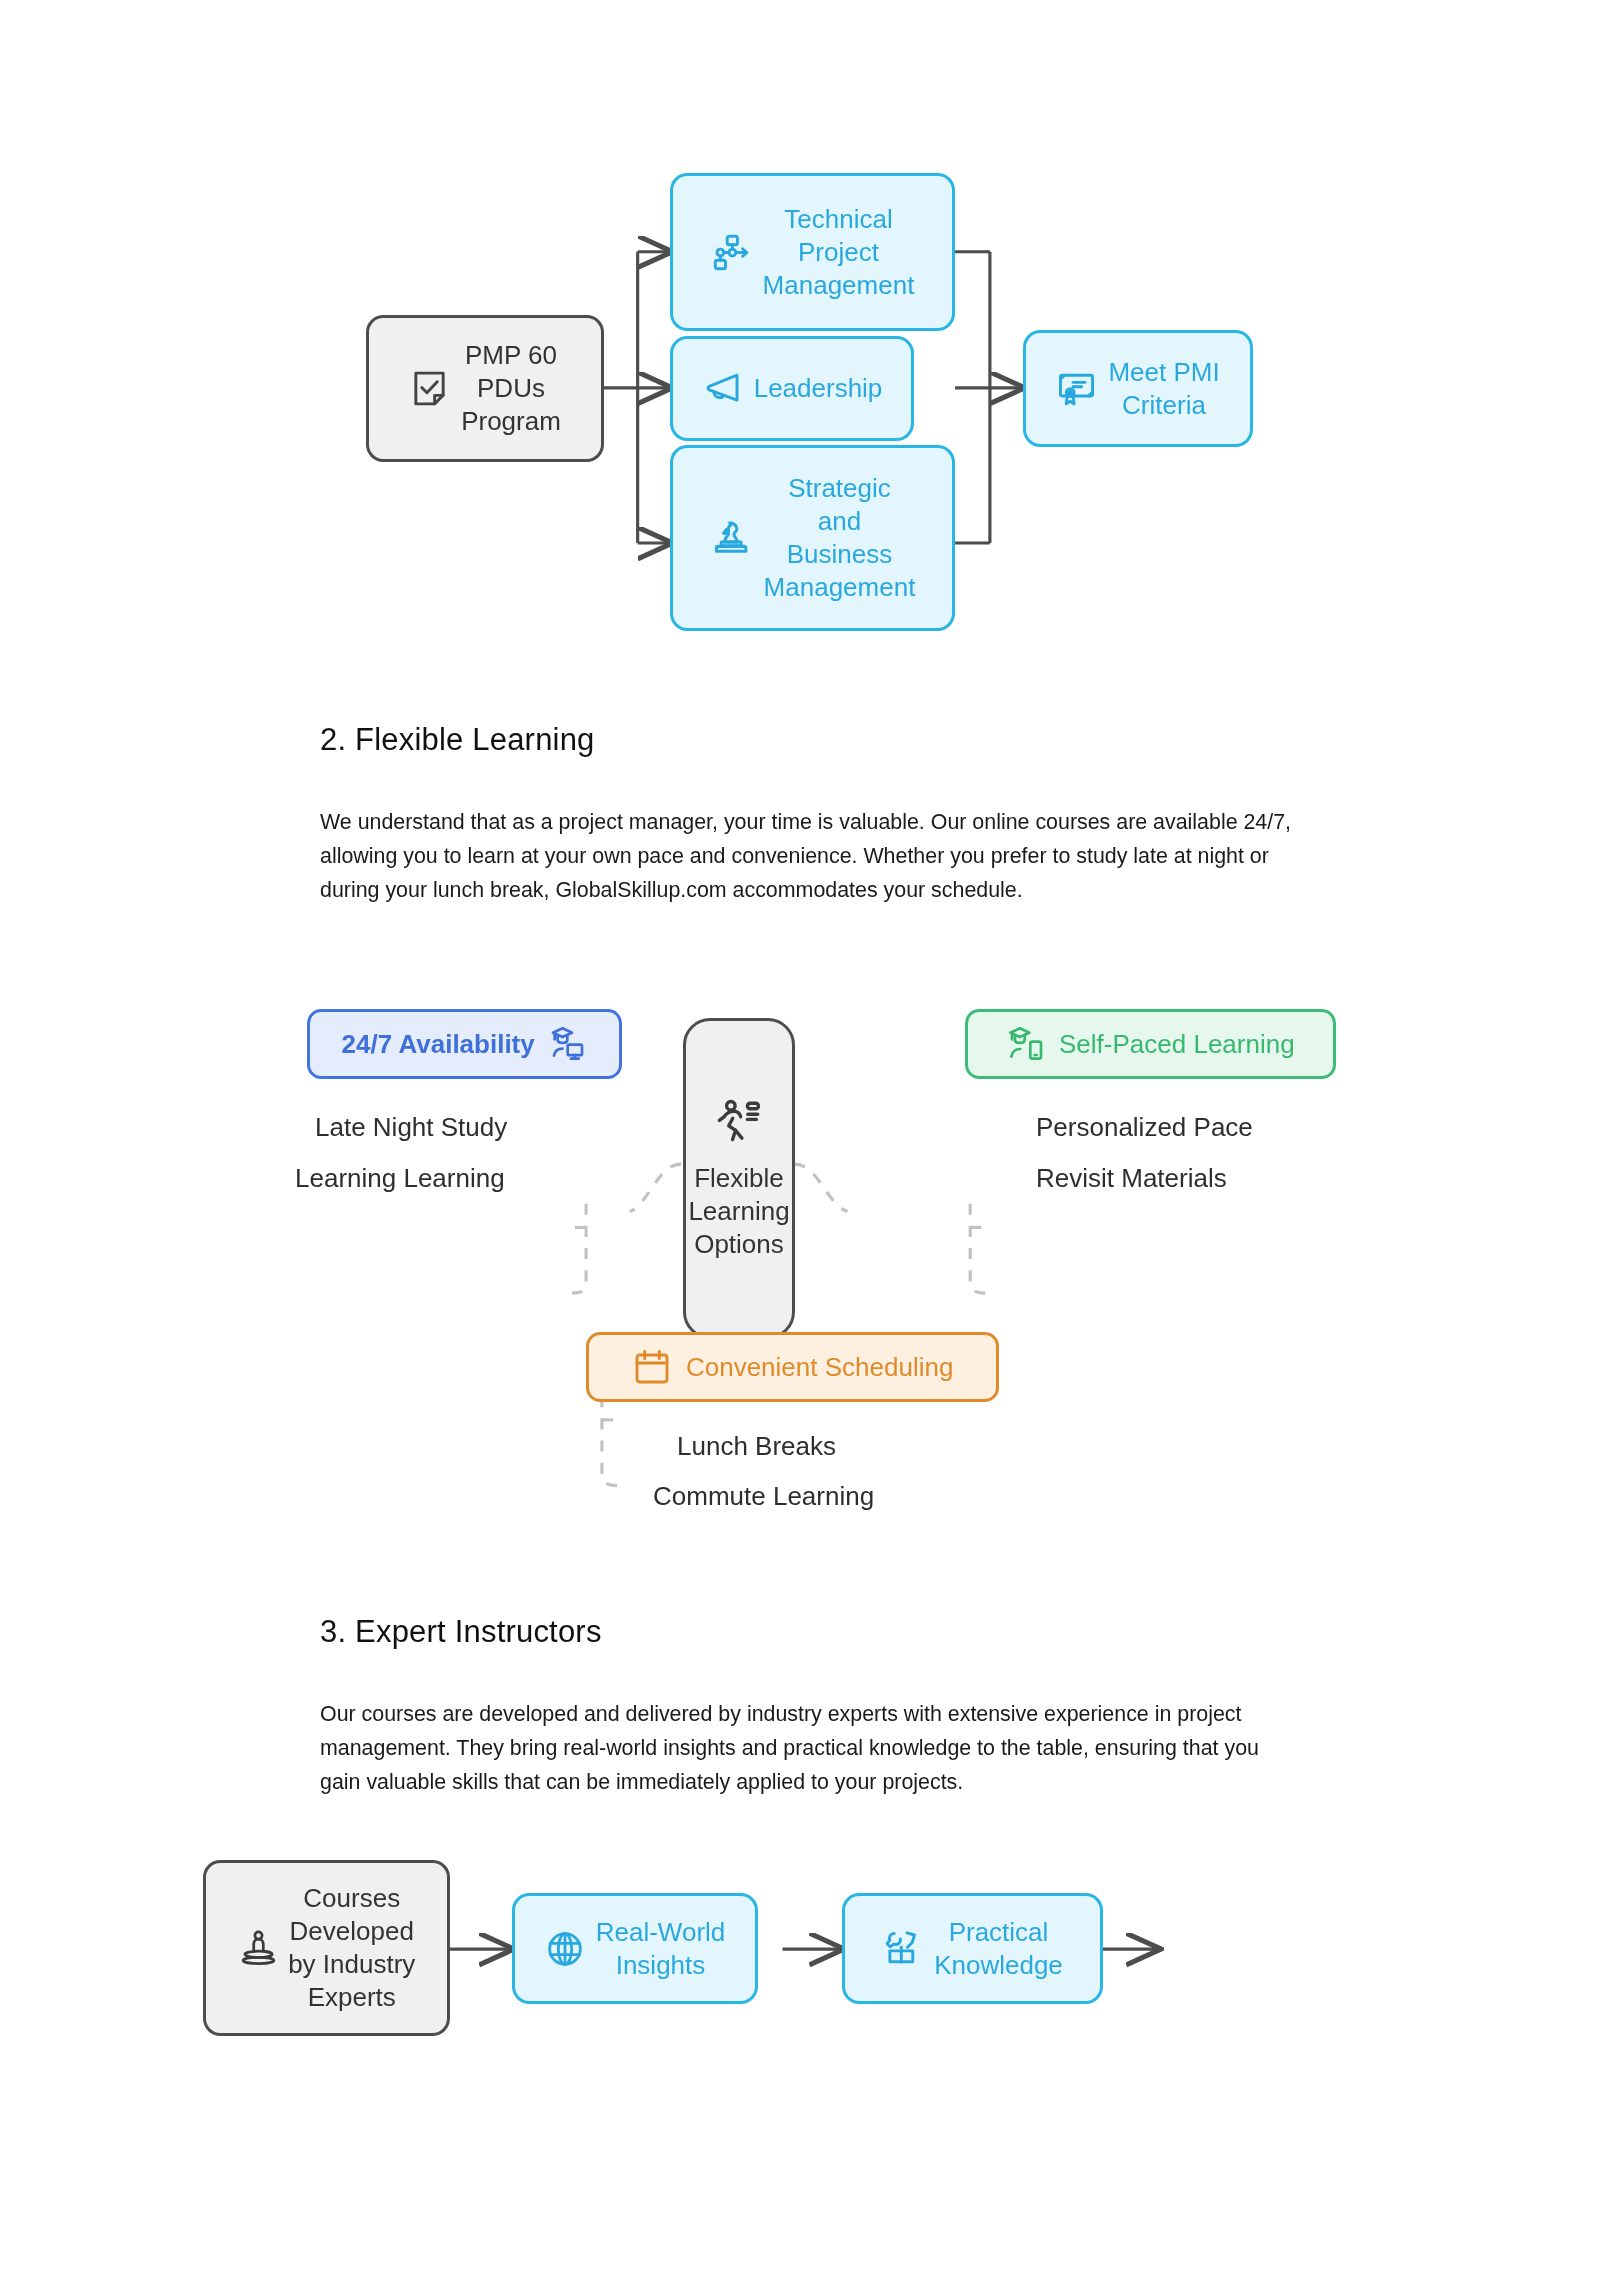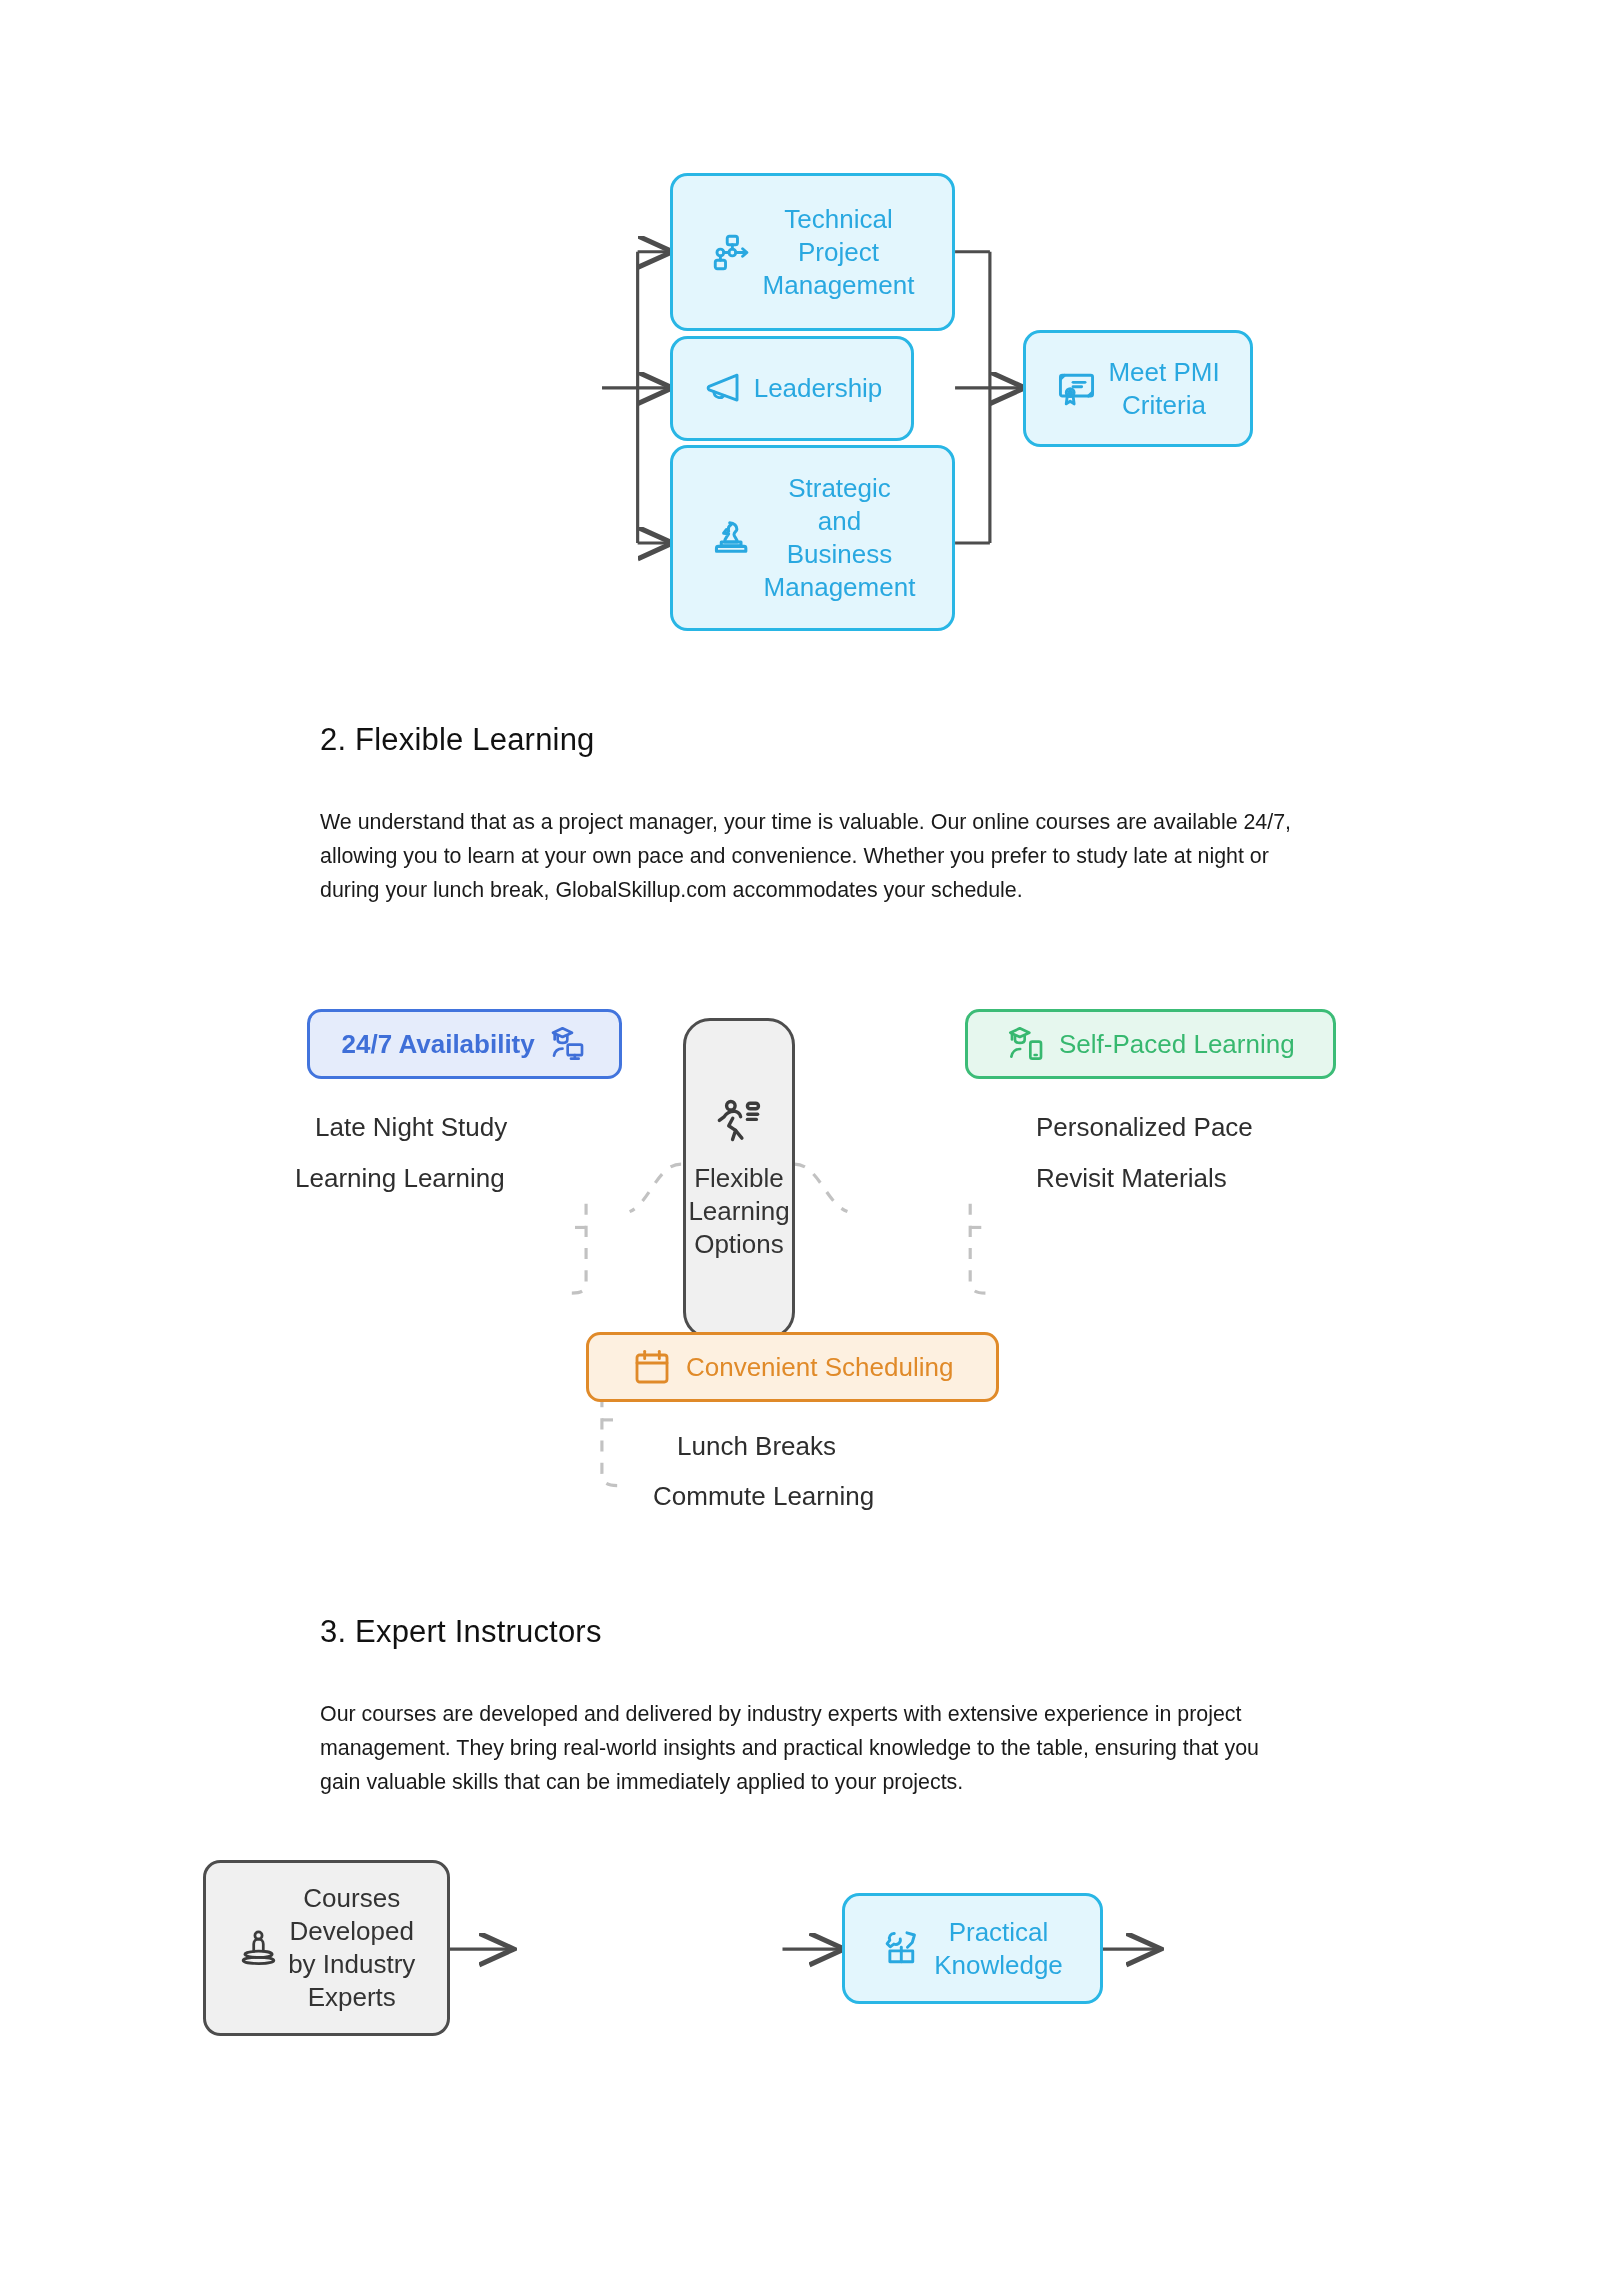--- a/index.html
+++ b/index.html
@@ -126,20 +126,34 @@
 
     <path d="M1206,686 L1250,686" stroke="#4d4d4d" stroke-width="4" fill="none"></path>
 
     <path d="M1250,318 L1250,686" stroke="#4d4d4d" stroke-width="4" fill="none"></path>
 
     <path d="M1206,490 L1250,490" stroke="#4d4d4d" stroke-width="4" fill="none"></path>
 
     <path d="M1250,490 L1290,490" stroke="#4d4d4d" stroke-width="4" fill="none" marker-end="url(#arrow1)"></path>
   </svg>
 
+  <div class="node n-gray" style="left:366px; top:315px; width:238px; height:147px;">
+    <div class="node-inner">
+      <span class="node-icon">
+        <svg width="41" height="41" viewBox="0 0 24 24" fill="none" stroke="#444" stroke-width="1.7" stroke-linecap="round" stroke-linejoin="round">
+          <path d="M4 3 h16 v13 l-5 5 H4 Z"></path>
+          <path d="M20 16 h-5 v5"></path>
+          <path d="M7.5 11.5 l3 3 l6 -6.5"></path>
+        </svg>
+      </span>
+      <span class="node-label">PMP 60
+PDUs
+Program</span>
+    </div>
+  </div>
 
   <div class="node n-cyan" style="left:670px; top:173px; width:285px; height:158px;">
     <div class="node-inner">
       <span class="node-icon">
         <svg width="41" height="41" viewBox="0 0 24 24" fill="none" stroke="#29a8e0" stroke-width="1.7" stroke-linecap="round" stroke-linejoin="round">
           <rect x="9.5" y="2.5" width="6" height="5" rx="1.2"></rect>
           <rect x="2.5" y="16.5" width="6" height="5" rx="1.2"></rect>
           <circle cx="5.5" cy="12" r="2"></circle>
           <circle cx="12.5" cy="12" r="2"></circle>
           <path d="M12.5 7.5 v2.5"></path>
@@ -322,20 +336,35 @@
           <path d="M3 19 c0 -1 4 -1.8 9 -1.8 s9 0.8 9 1.8 s-4 1.8 -9 1.8 s-9 -0.8 -9 -1.8 Z"></path>
         </svg>
       </span>
       <span class="node-label">Courses
 Developed
 by Industry
 Experts</span>
     </div>
   </div>
 
+  <div class="node n-cyan" style="left:512px; top:1893px; width:246px; height:111px;">
+    <div class="node-inner" style="gap:11px;">
+      <span class="node-icon">
+        <svg width="40" height="40" viewBox="0 0 24 24" fill="none" stroke="#29a8e0" stroke-width="1.7" stroke-linecap="round" stroke-linejoin="round">
+          <circle cx="12" cy="12" r="9.2"></circle>
+          <ellipse cx="12" cy="12" rx="4" ry="9.2"></ellipse>
+          <path d="M3.2 8.6 h17.6"></path>
+          <path d="M3.2 15.4 h17.6"></path>
+          <path d="M12 2.8 v18.4"></path>
+        </svg>
+      </span>
+      <span class="node-label">Real-World
+Insights</span>
+    </div>
+  </div>
 
   <div class="node n-cyan" style="left:842px; top:1893px; width:261px; height:111px;">
     <div class="node-inner" style="">
       <span class="node-icon">
         <svg width="41" height="41" viewBox="0 0 24 24" fill="none" stroke="#29a8e0" stroke-width="1.7" stroke-linecap="round" stroke-linejoin="round">
           <path d="M7.2 3.2 a2.7 2.7 0 0 0 -2.6 3.9 L3 9.2 l1.8 1.8 l2.1 -1.6 a2.7 2.7 0 0 0 3.8 -3"></path>
           <path d="M14.6 2.8 l4.4 1.3 l-1.3 4.4 l-2.8 2.8"></path>
           <path d="M4.6 13.4 h13.4 v6.4 H4.6 Z"></path>
           <path d="M11.3 11.2 v8.6"></path>
         </svg>

